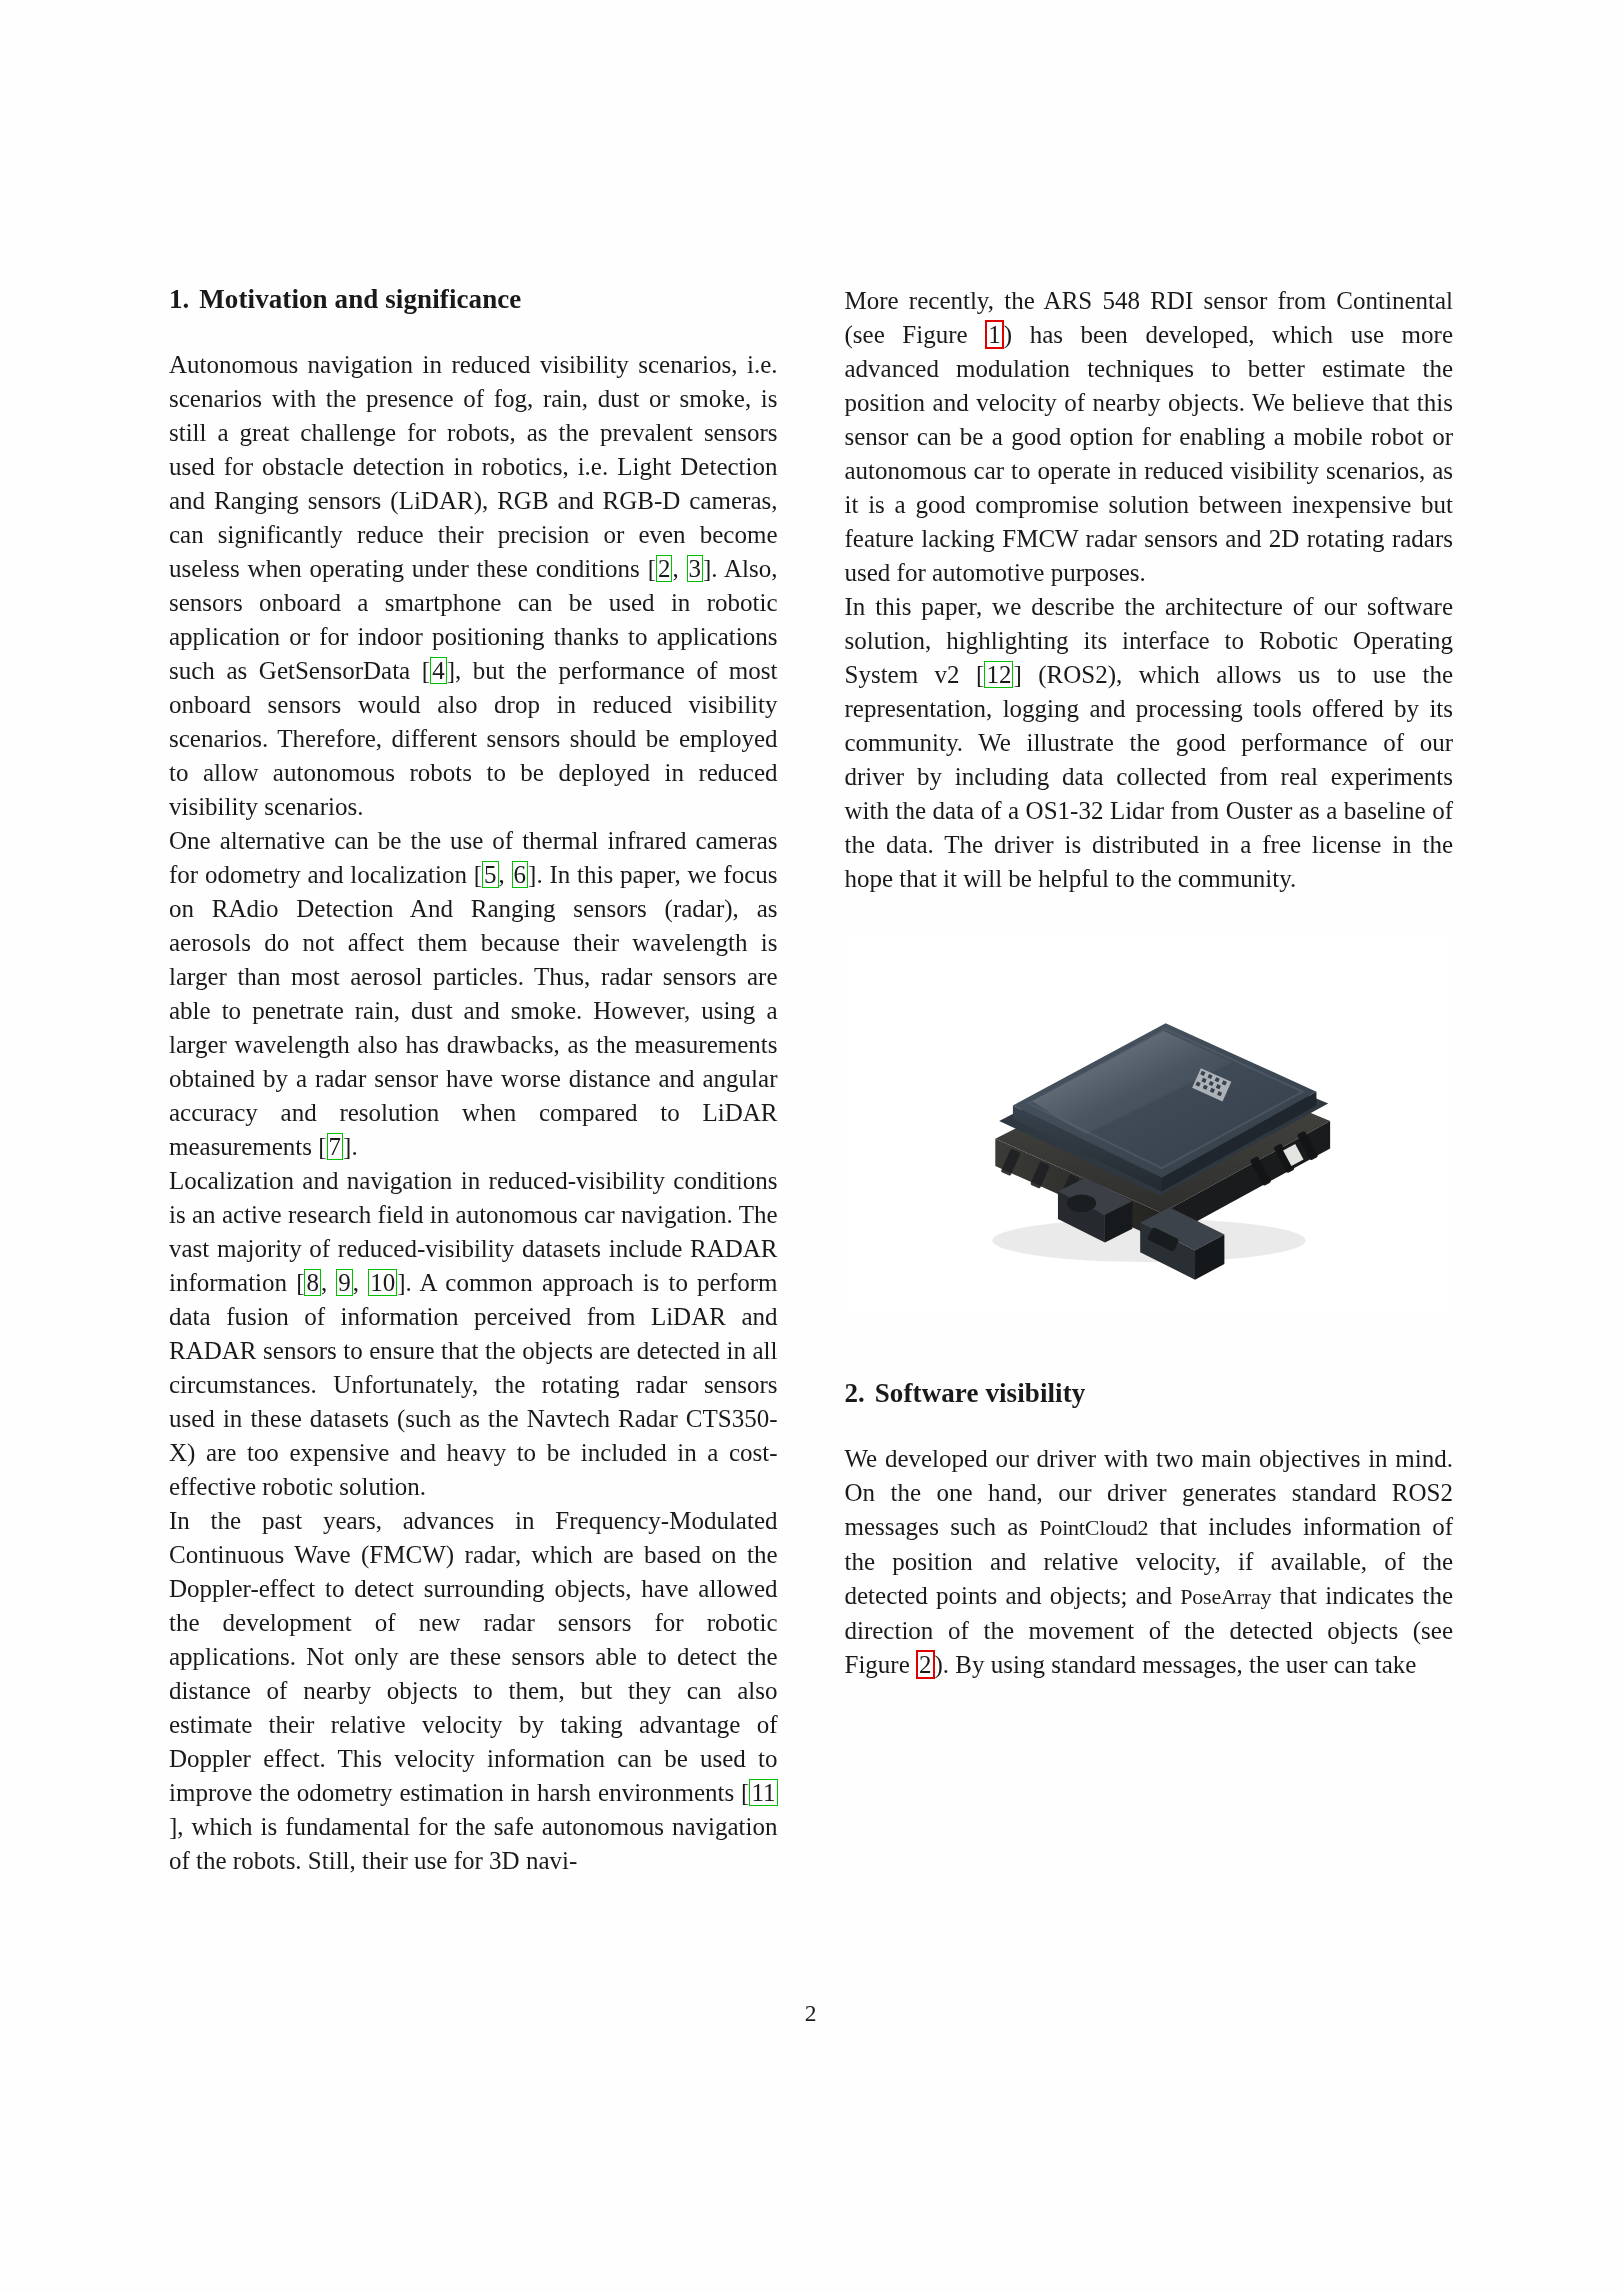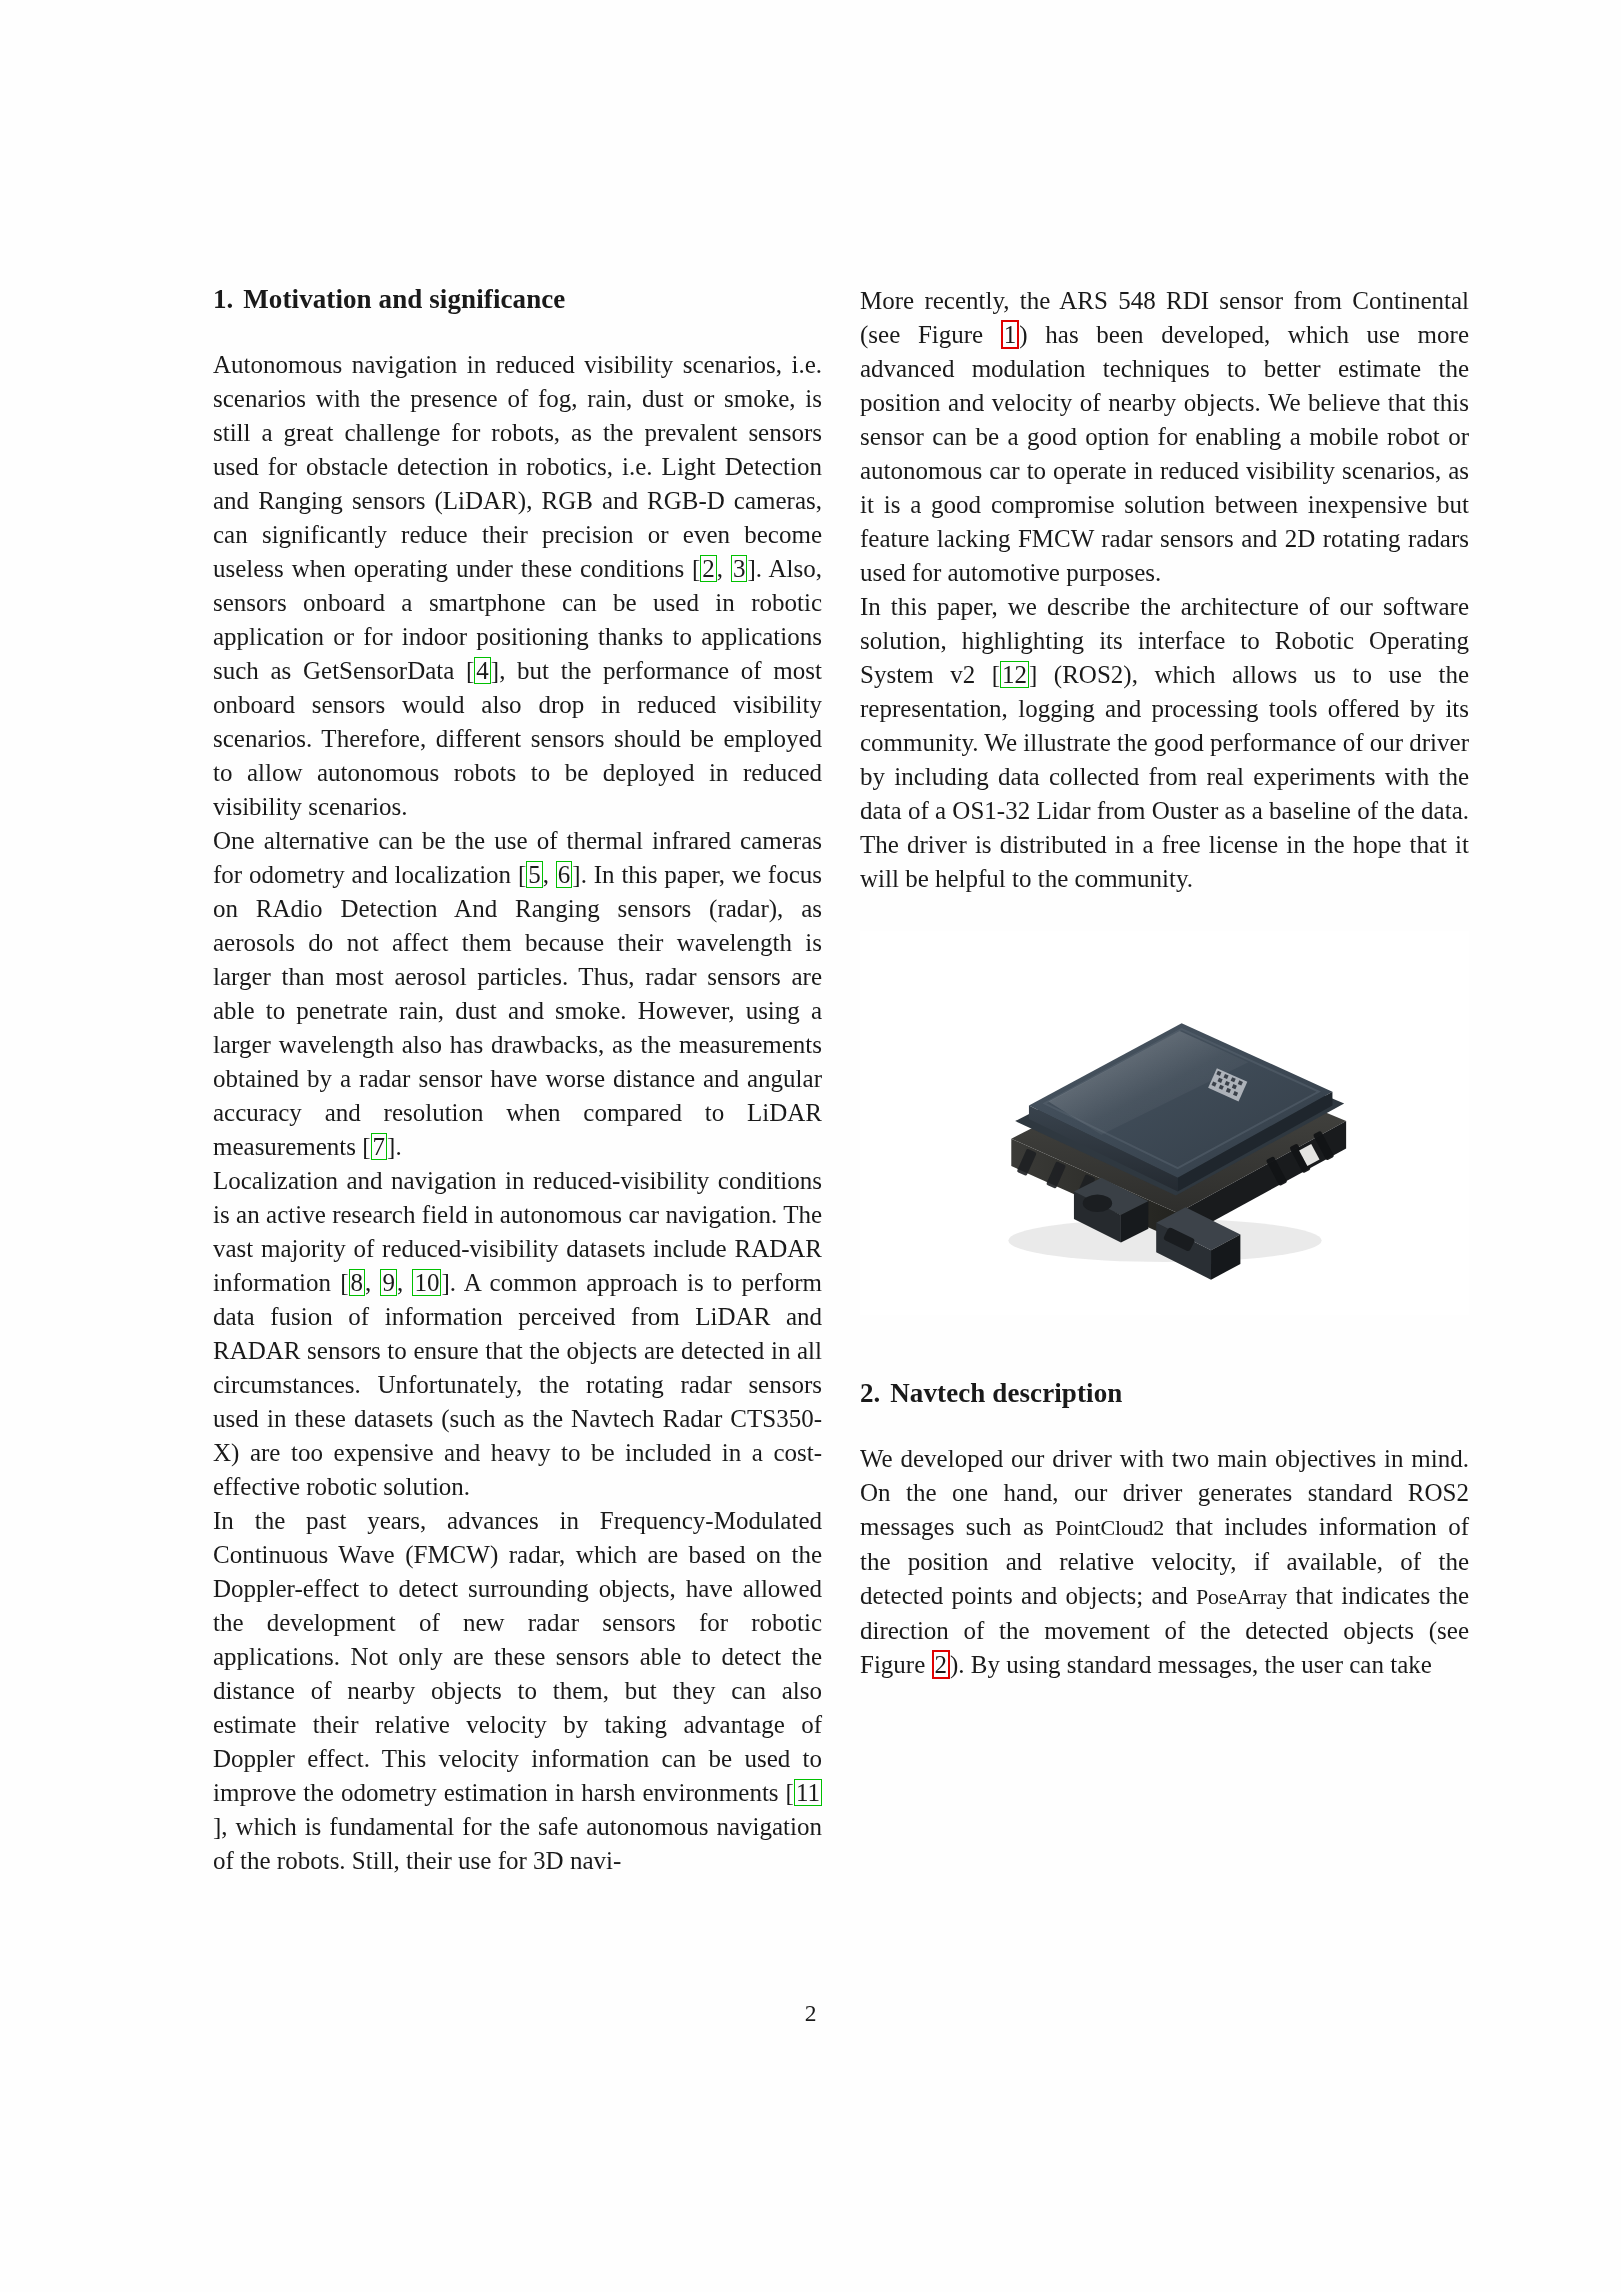--- a/index.html
+++ b/index.html
@@ -19,22 +19,21 @@
     position: absolute;
     inset: 0;
     background: #fefefe;
   }
   .content {
     position: absolute;
     left: 169px;
     top: 284px;
     width: 1284px;
     display: flex;
-    gap: 38px;
-    margin-left: 44px;
+    gap: 67px;
   }
   .col {
     width: 609px;
   }
   h2.section {
     font-size: 27px;
     font-weight: bold;
     margin: 0 0 33px 0;
     letter-spacing: 0.1px;
   }
@@ -226,21 +225,21 @@
               <rect x="352" y="208" width="14" height="18" fill="#e4e4e2" transform="rotate(-28 352 208)"></rect>
             </svg>
           </div>
         </div>
 
       </div>
 
       <div class="gap-before-heading"></div>
 
       <h2 class="section">
-        <span class="num">2.</span><span>Navtech description</span>
+        <span class="num">2.</span><span>Software visibility</span>
       </h2>
 
       <p>We developed our driver with two main objectives in mind. On the one hand, our driver generates standard ROS2 messages such as <code>PointCloud2</code> that includes information of the position and relative velocity, if available, of the detected points and objects; and <code>PoseArray</code> that indicates the direction of the movement of the detected objects (see Figure <span class="ref-red">2</span>). By using standard messages, the user can take</p>
     </div>
   </div>
 
   <div class="page-number">2</div>
 </div>
 
 

